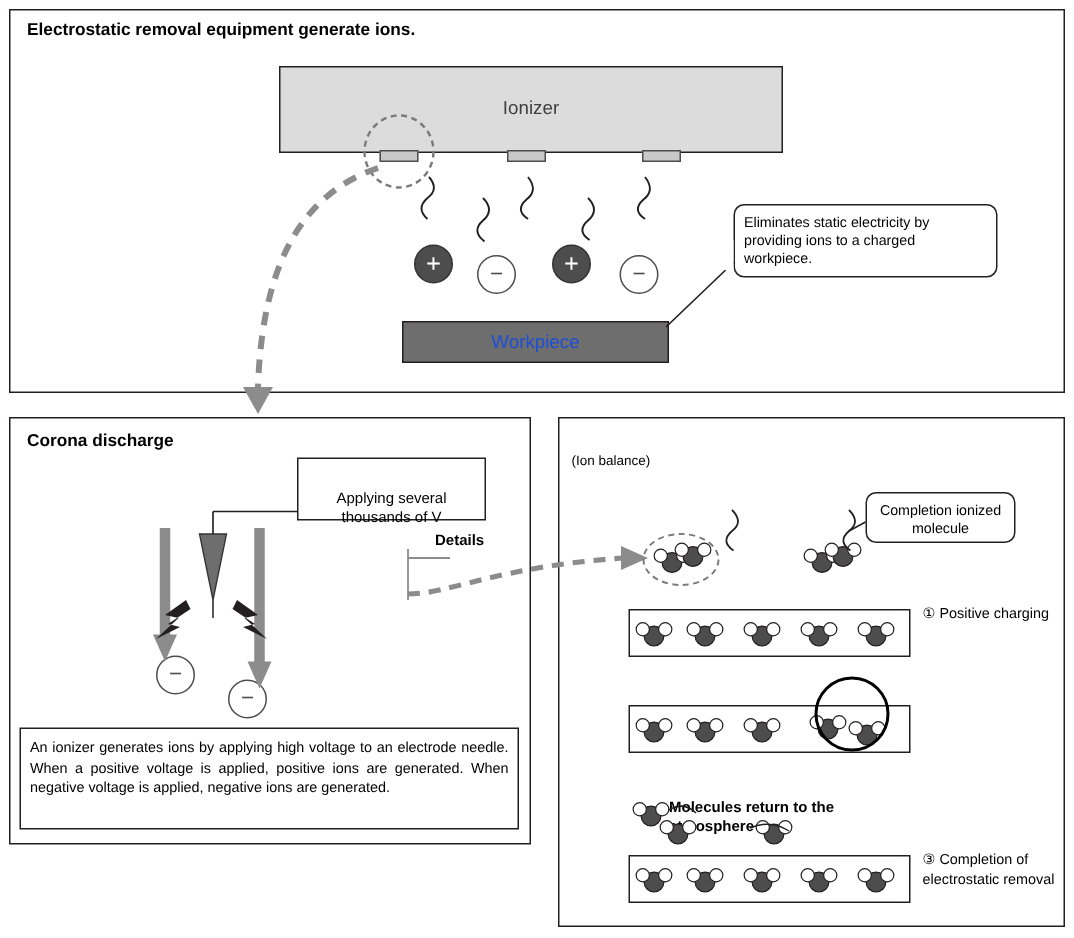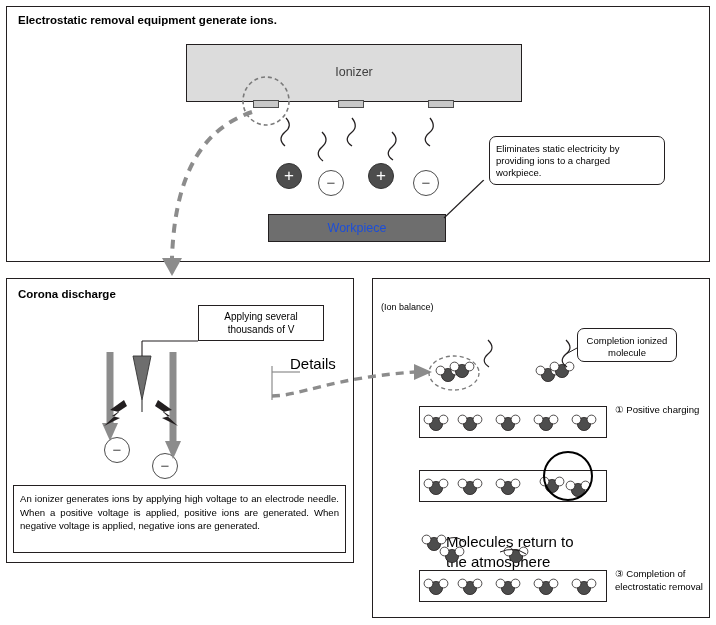--- a/index.html
+++ b/index.html
@@ -101,33 +101,34 @@
     line-height: 1.28;
     padding: 6px 6px;
   }
   .plain-box {
     position: absolute;
     background: #ffffff;
     border: 1px solid #231f20;
     box-sizing: border-box;
     font-size: 10px;
     line-height: 1.3;
-    padding: 4px 5px;
+    padding: 20px 5px;
     text-align: center;
   }
   .body-text {
     position: absolute;
     font-size: 9.6px;
     line-height: 1.42;
     text-align: justify;
   }
   .tiny-label {
     position: absolute;
-    font-size: 15px;
+    font-size: 10px;
     white-space: nowrap;
+    font-weight: bold;
   }
   .step-label {
     position: absolute;
     font-size: 9.6px;
     line-height: 1.35;
   }
   .tray {
     position: absolute;
     background: #ffffff;
     border: 1px solid #231f20;

